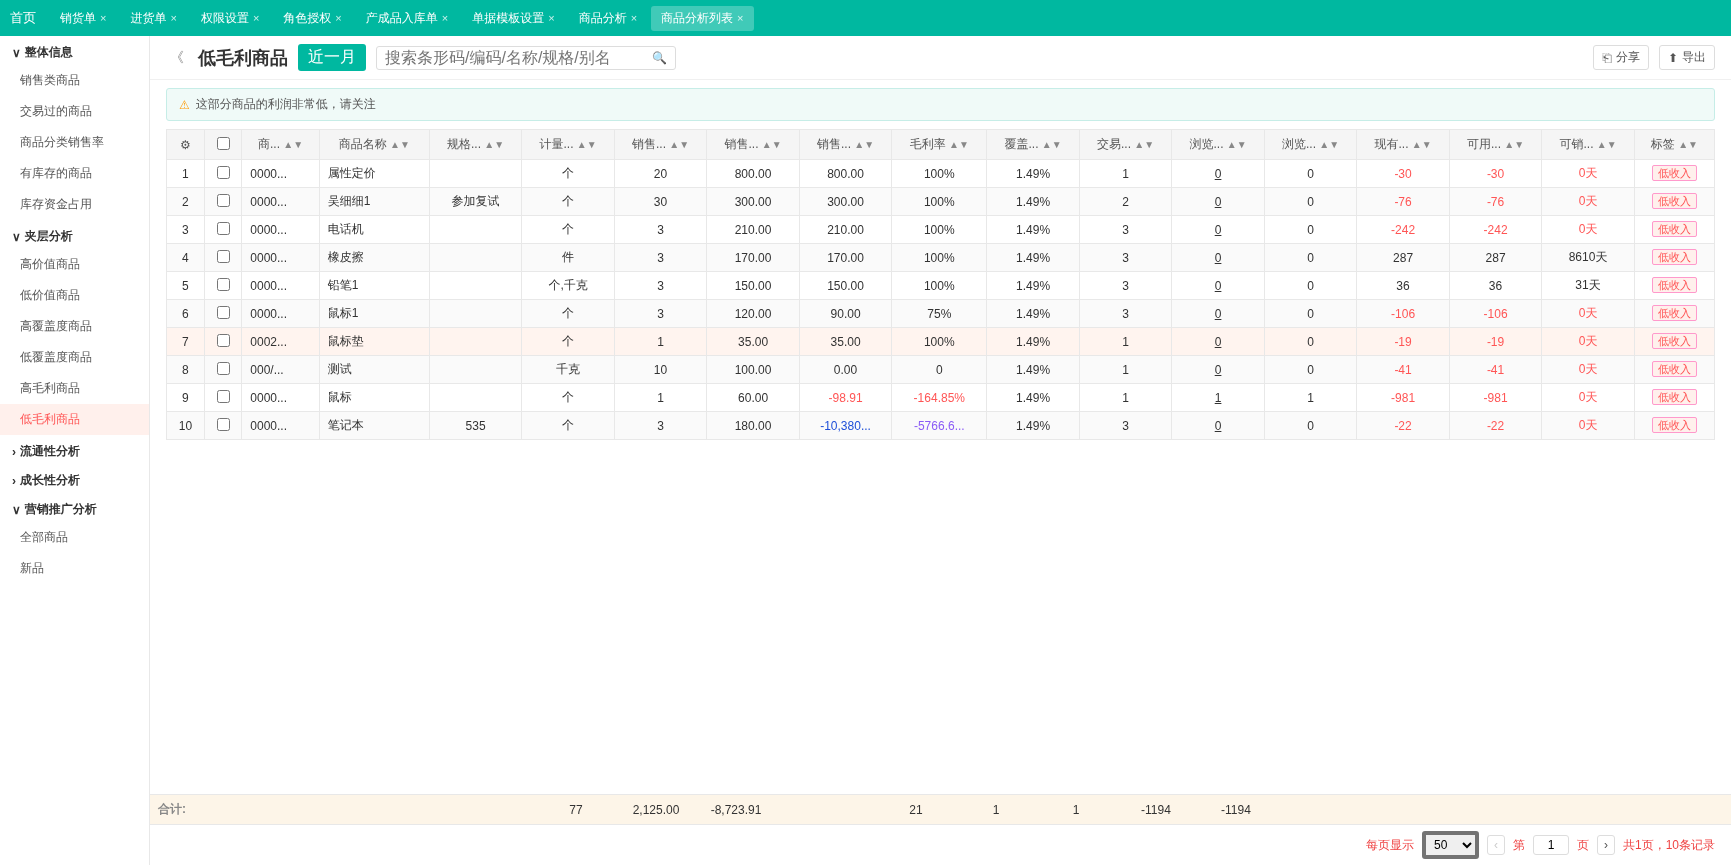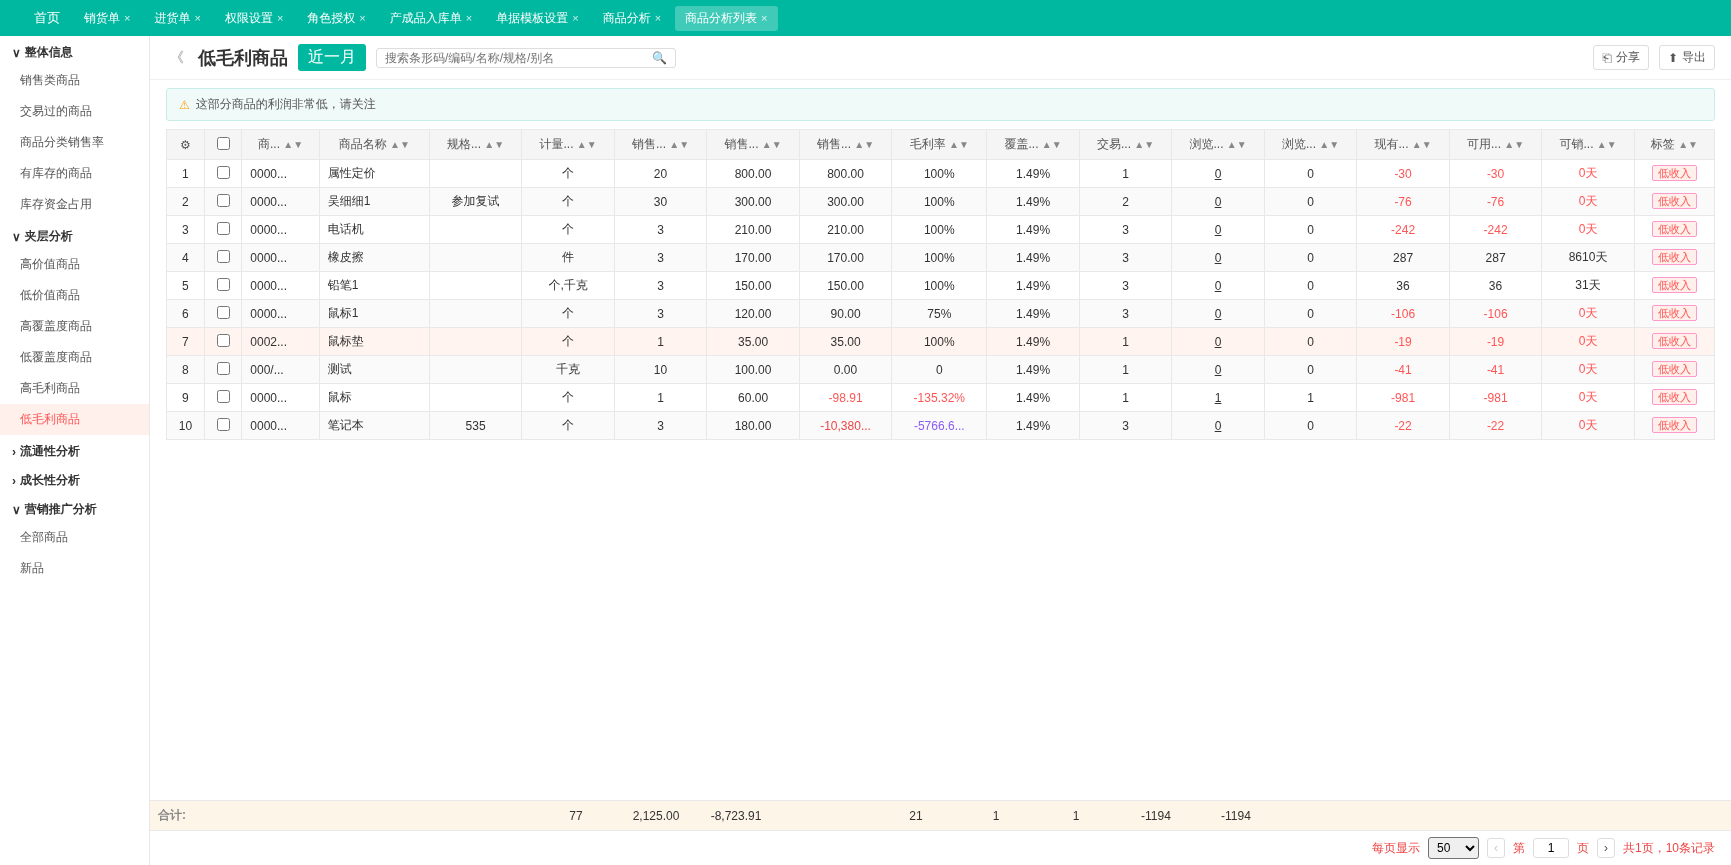--- a/index.html
+++ b/index.html
@@ -4,21 +4,21 @@
   <style>
     * { box-sizing: border-box; margin: 0; padding: 0; font-family: 'Microsoft YaHei', sans-serif; font-size: 12px; }
     body { background: #f5f5f5; overflow-x: hidden; }
 
     
     .top-nav {
       display: flex;
       align-items: center;
       background: #00b8a0;
       height: 36px;
-      padding: 0 24px;
+      padding: 0 0;
       gap: 4px;
     }
     .nav-item {
       color: #fff;
       padding: 4px 10px;
       cursor: pointer;
       border-radius: 3px;
       white-space: nowrap;
       font-size: 13px;
     }
@@ -93,21 +93,21 @@
       border: 1px solid #ddd;
       border-radius: 3px;
       padding: 2px 8px;
       gap: 4px;
       flex: 1;
       max-width: 300px;
     }
     .search-box input {
       border: none;
       outline: none;
-      font-size: 12px;
+      font-size: 16px;
       width: 100%;
       color: #999;
     }
     .header-actions {
       margin-left: auto;
       display: flex;
       gap: 10px;
       align-items: center;
     }
     .action-btn {
@@ -202,21 +202,21 @@
       display: flex;
       align-items: center;
       justify-content: flex-end;
       padding: 6px 16px;
       border-top: 1px solid #e8e8e8;
       background: #fff;
       gap: 8px;
     }
     .pagination-label { color: #ef4444; }
     .pagination-select {
-      border: 1px solid #737373;
+      border: 4px solid #737373;
       border-radius: 3px;
       padding: 2px 4px;
       font-size: 12px;
     }
     .pagination-btn {
       border: 1px solid #ddd;
       background: #fff;
       border-radius: 3px;
       padding: 2px 6px;
       cursor: pointer;
@@ -528,40 +528,40 @@
             <tr>
     <td>9</td>
     <td><input type="checkbox" style=""></td>
     <td class="left">0000...</td>
     <td class="left">鼠标</td>
     <td></td>
     <td>个</td>
     <td>1</td>
     <td>60.00</td>
     <td style="color:#f55;">-98.91</td>
-    <td style="color:#f55;">-135.32%</td>
+    <td style="color:#f55;">-164.85%</td>
     <td>1.49%</td>
     <td>1</td>
     <td style="text-decoration:underline; cursor:pointer;">1</td>
     <td>1</td>
     <td style="color:#f55;">-981</td>
     <td style="color:#f55;">-981</td>
     <td style="color:#f55;">0天</td>
     <td><span class="tag-badge">低收入</span></td>
   </tr>
             <tr>
     <td>10</td>
     <td><input type="checkbox" style=""></td>
     <td class="left">0000...</td>
     <td class="left">笔记本</td>
     <td>535</td>
     <td>个</td>
     <td>3</td>
     <td>180.00</td>
-    <td style="color:#ef4444;">-10,380...</td>
+    <td style="color:#1d4ed8;">-10,380...</td>
     <td style="color:#8b5cf6;">-5766.6...</td>
     <td>1.49%</td>
     <td>3</td>
     <td style="text-decoration:underline; cursor:pointer;">0</td>
     <td>0</td>
     <td style="color:#f55;">-22</td>
     <td style="color:#f55;">-22</td>
     <td style="color:#f55;">0天</td>
     <td><span class="tag-badge">低收入</span></td>
   </tr>

